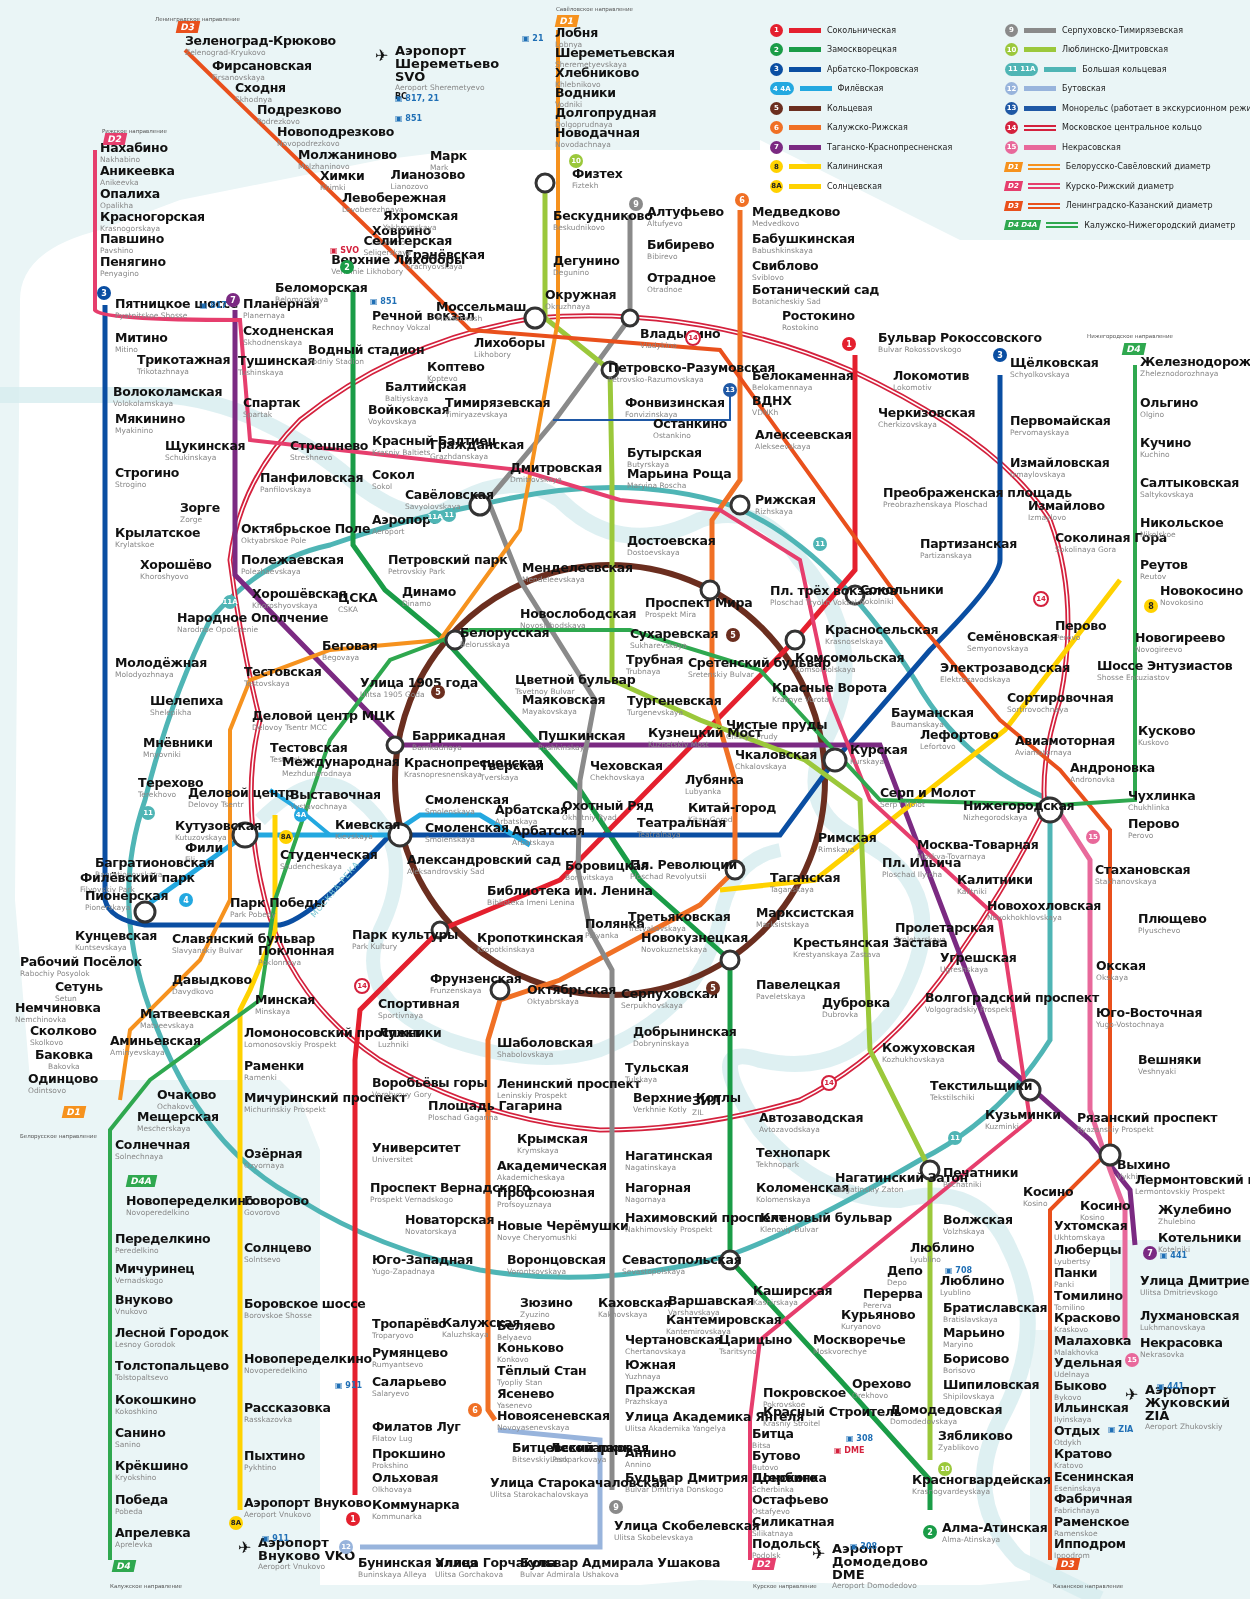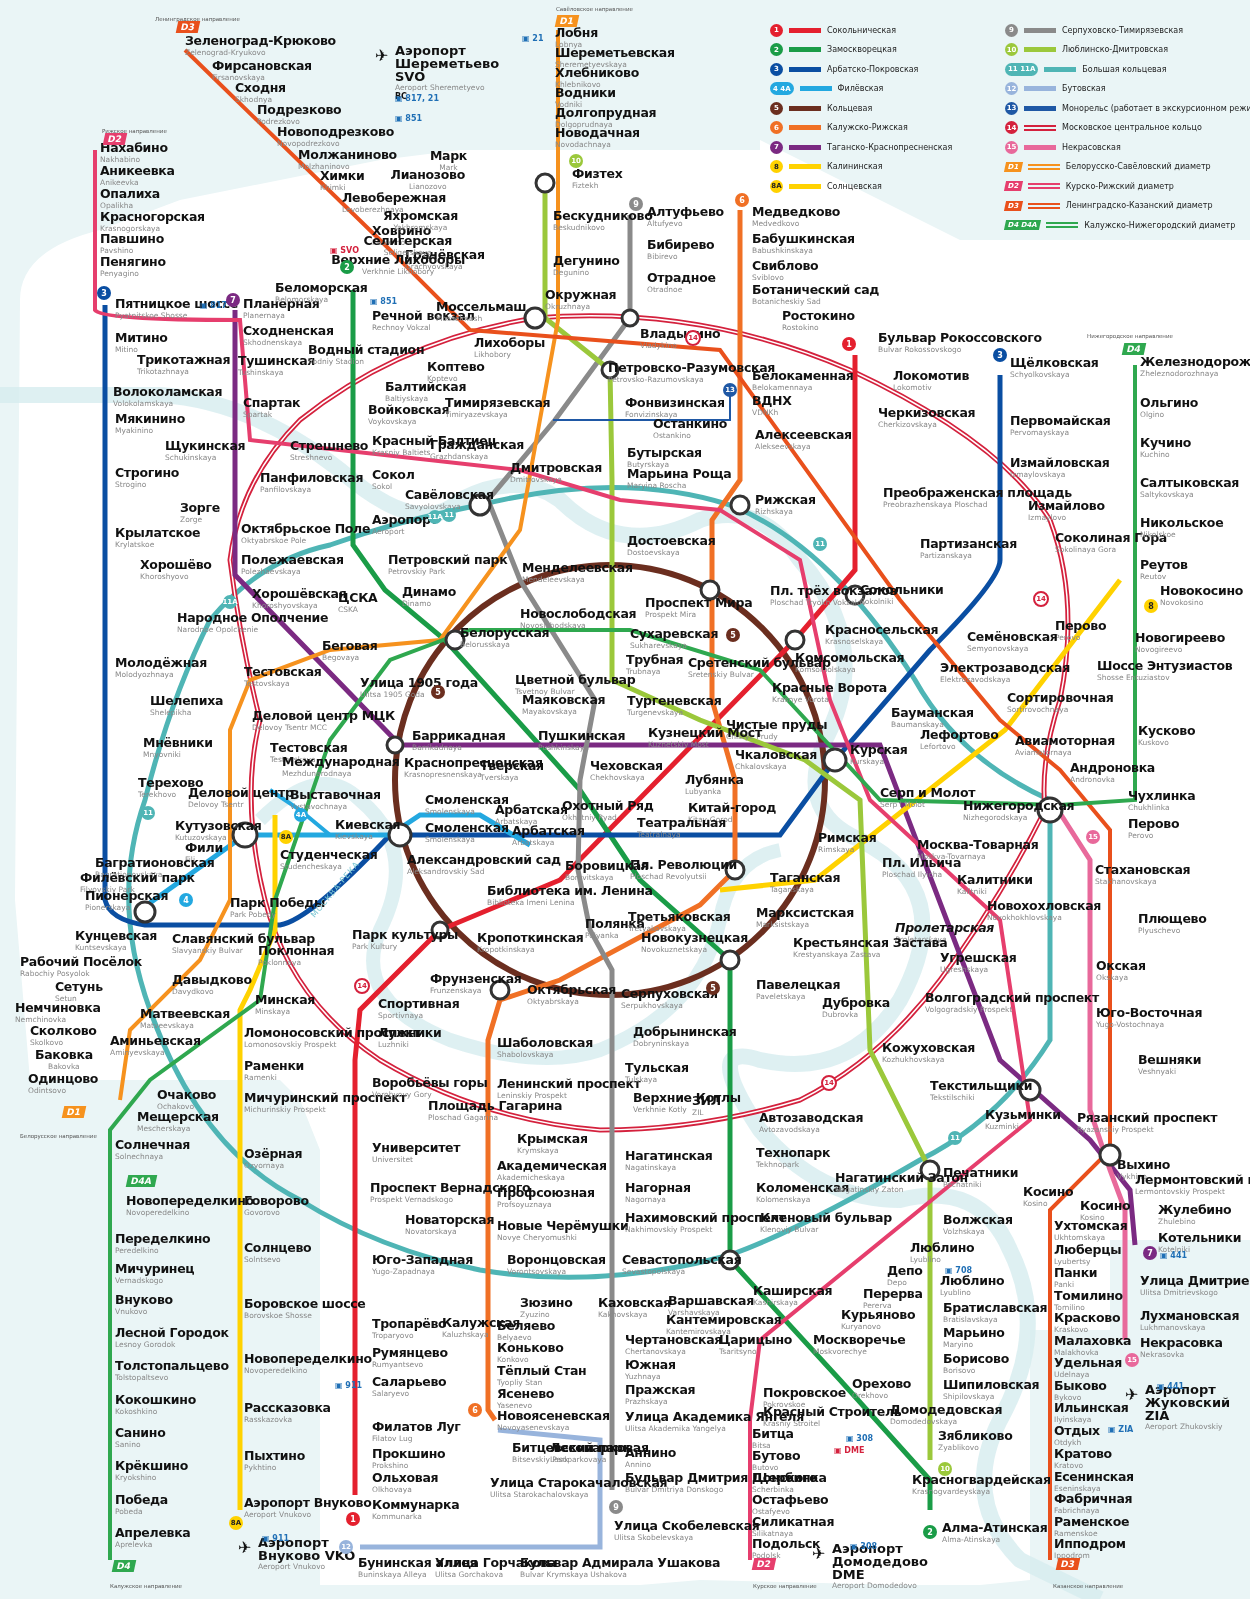--- a/index.html
+++ b/index.html
@@ -1,21 +1,21 @@
 <!DOCTYPE html>
 <html><head>
 <meta charset="utf-8">
 <style>
   html,body{margin:0;padding:0;background:#fff;}
   body{width:1250px;height:1599px;position:relative;overflow:hidden;font-family:"DejaVu Sans","Liberation Sans",sans-serif;}
   #map{position:absolute;left:0;top:0;}
   .st{position:absolute;white-space:nowrap;line-height:1.0;}
   .st .ru{font-size:12.5px;color:#111;font-weight:600;display:block;letter-spacing:-0.3px;}
   .st .en{font-size:7.5px;color:#888;display:block;margin-top:1px;}
-  .st.r{text-align:center;}
+  .st.r{text-align:left;}
   .dirl{position:absolute;font-size:5.5px;color:#555;white-space:nowrap;}
   .legend{position:absolute;left:760px;top:12px;width:480px;height:220px;}
   .lg-row{position:absolute;height:16px;display:flex;align-items:center;gap:6px;font-size:8px;color:#222;white-space:nowrap;}
   .lg-badge{width:13px;height:13px;border-radius:50%;color:#fff;font-size:7px;font-weight:bold;display:flex;align-items:center;justify-content:center;}
   .lg-bar{width:32px;height:5px;}
   .lg-dbar{width:32px;height:6px;border-top:2px solid;border-bottom:2px solid;box-sizing:border-box;}
   .lg-dbadge{font-size:7px;font-weight:bold;color:#fff;padding:1px 3px;transform:skewX(-12deg);}
   .ap{position:absolute;white-space:nowrap;}
   .ap .ru{font-size:13px;font-weight:600;color:#111;line-height:1;}
   .ap .en{font-size:7.5px;color:#888;}
@@ -1014,21 +1014,21 @@
     <div class="st" style="left: 358px; top: 1557px;">
       <span class="ru">Бунинская аллея</span>
       <span class="en">Buninskaya Alleya</span>
     </div>
     <div class="st" style="left: 435px; top: 1557px;">
       <span class="ru">Улица Горчакова</span>
       <span class="en">Ulitsa Gorchakova</span>
     </div>
     <div class="st" style="left: 520px; top: 1557px;">
       <span class="ru">Бульвар Адмирала Ушакова</span>
-      <span class="en">Bulvar Krymskaya Ushakova</span>
+      <span class="en">Bulvar Admirala Ushakova</span>
     </div>
     <div class="st" style="left: 614px; top: 1520px;">
       <span class="ru">Улица Скобелевская</span>
       <span class="en">Ulitsa Skobelevskaya</span>
     </div>
     <div class="st" style="left: 490px; top: 1477px;">
       <span class="ru">Улица Старокачаловская</span>
       <span class="en">Ulitsa Starokachalovskaya</span>
     </div>
     <div class="st" style="left: 465px; top: 1442px; margin-left: 47px;">
@@ -1336,21 +1336,21 @@
       <span class="en">Volgogradskiy Prospekt</span>
     </div>
     <div class="st" style="left: 930px; top: 1080px;">
       <span class="ru">Текстильщики</span>
       <span class="en">Tekstilschiki</span>
     </div>
     <div class="st" style="left: 985px; top: 1109px;">
       <span class="ru">Кузьминки</span>
       <span class="en">Kuzminki</span>
     </div>
-    <div class="st" style="left: 895px; top: 922px; font-style: italic;">
+    <div class="st" style="left: 895px; top: 922px;">
       <span class="ru">Пролетарская</span>
       <span class="en">Proletarskaya</span>
     </div>
     <div class="st" style="left: 793px; top: 937px;">
       <span class="ru">Крестьянская Застава</span>
       <span class="en">Krestyanskaya Zastava</span>
     </div>
     <div class="st" style="left: 987px; top: 900px;">
       <span class="ru">Новохохловская</span>
       <span class="en">Novokhokhlovskaya</span>

